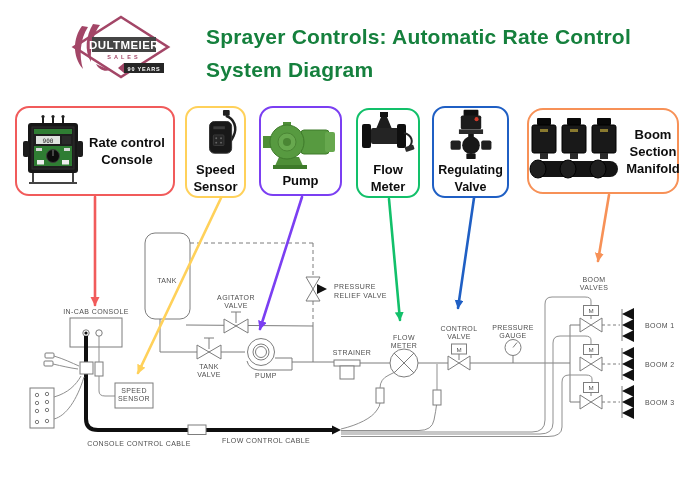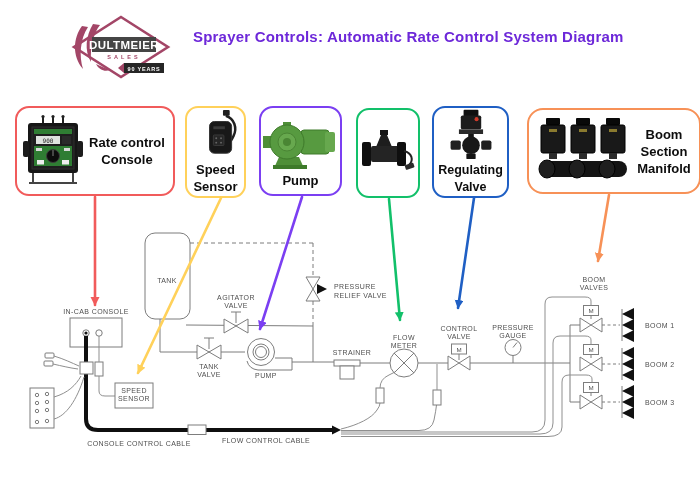--- a/index.html
+++ b/index.html
@@ -1,34 +1,34 @@
 <!DOCTYPE html>
 <html><head>
 <meta charset="utf-8">
 <style>
   html,body{margin:0;padding:0;background:#f2f2f2;}
   .page{position:relative;width:700px;height:480px;background:#ffffff;outline:1px solid #e3e3e3;
         font-family:"Liberation Sans",sans-serif;overflow:hidden;}
   
   .logo{position:absolute;left:66px;top:14px;width:108px;height:66px;}
-  .title{position:absolute;left:193px;top:20px;width:475px;font-size:15px;line-height:33px;
-         font-weight:700;color:#6d28d9;letter-spacing:.2px;}
+  .title{position:absolute;left:206px;top:20px;width:475px;font-size:21px;line-height:33px;
+         font-weight:700;color:#15803d;letter-spacing:.2px;}
   
   .lbox{position:absolute;box-sizing:border-box;border:2.6px solid #888;border-radius:16px;
         background:#fff;display:flex;align-items:center;justify-content:center;}
   .lbox .lab{font-weight:700;color:#0d0d0d;font-size:13px;line-height:17px;text-align:center;}
   .lbox.row{flex-direction:row;gap:4px;padding:4px 6px;}
   .lbox.col{flex-direction:column;gap:2px;padding:5px 2px;}
   .lbox svg{flex:none;display:block;}
   #b-console{left:15px;top:106px;width:160px;height:90px;border-radius:14px;}
   #b-speed{left:185px;top:106px;width:61px;height:92px;border-radius:13px;}
   #b-pump{left:259px;top:106px;width:83px;height:90px;border-radius:14px;}
   #b-flow{left:356px;top:108px;width:64px;height:90px;border-radius:13px;}
   #b-reg{left:432px;top:106px;width:77px;height:92px;border-radius:13px;}
-  #b-boom{left:527px;top:108px;width:174px;height:86px;border-radius:16px;}
+  #b-boom{left:527px;top:108px;width:152px;height:86px;border-radius:16px;}
   #b-reg .lab{font-size:12.5px;}
   
   .schematic{position:absolute;left:0;top:0;width:700px;height:480px;}
   .dln{stroke:#7d7d7d;stroke-width:1;fill:none;}
   .dfill{fill:#ffffff;stroke:#7d7d7d;stroke-width:1;}
   .dash{stroke-dasharray:4 3;}
   .dash2{stroke-dasharray:3 2.5;}
   .wire{stroke:#8f8f8f;stroke-width:1;fill:none;}
   .thick{stroke:#0f0f0f;stroke-width:4;fill:none;}
   .dtxt{font-family:"Liberation Sans",sans-serif;font-size:7px;fill:#4f4f4f;letter-spacing:.4px;text-anchor:middle;}
@@ -122,20 +122,21 @@
   <div class="lbox col" id="b-flow" style="border-color: rgb(18, 192, 106);">
     <svg width="56" height="48" viewBox="0 0 56 48">
       <rect x="20" y="1" width="8" height="5" fill="#151515"></rect>
       <polygon points="16,18 32,18 27,6 21,6" fill="#1d1d1d"></polygon>
       <rect x="2" y="13" width="9" height="24" rx="2" fill="#0f0f0f"></rect>
       <rect x="11" y="17" width="28" height="16" rx="2" fill="#242424"></rect>
       <rect x="37" y="13" width="9" height="24" rx="2" fill="#0f0f0f"></rect>
       <path d="M44,22 C52,24 54,31 49,36" stroke="#222" stroke-width="2" fill="none"></path>
       <rect x="45" y="35" width="9" height="5" rx="1" fill="#2b2b2b" transform="rotate(-18 49 37)"></rect>
     </svg>
+    <div class="lab">Flow Meter</div>
   </div>
 
   <div class="lbox col" id="b-reg" style="border-color: rgb(31, 95, 196);">
     <svg width="50" height="52" viewBox="0 0 50 56">
       <rect x="17" y="2" width="16" height="7" rx="1" fill="#101010"></rect>
       <rect x="14" y="8" width="22" height="15" rx="2" fill="#1c1c1c"></rect>
       <circle cx="31" cy="12" r="2.2" fill="#cf3a2a"></circle>
       <rect x="12" y="23" width="26" height="5" fill="#2a2a2a"></rect>
       <rect x="22" y="28" width="6" height="4" fill="#151515"></rect>
       <rect x="3" y="35" width="11" height="10" rx="2" fill="#202020"></rect>

